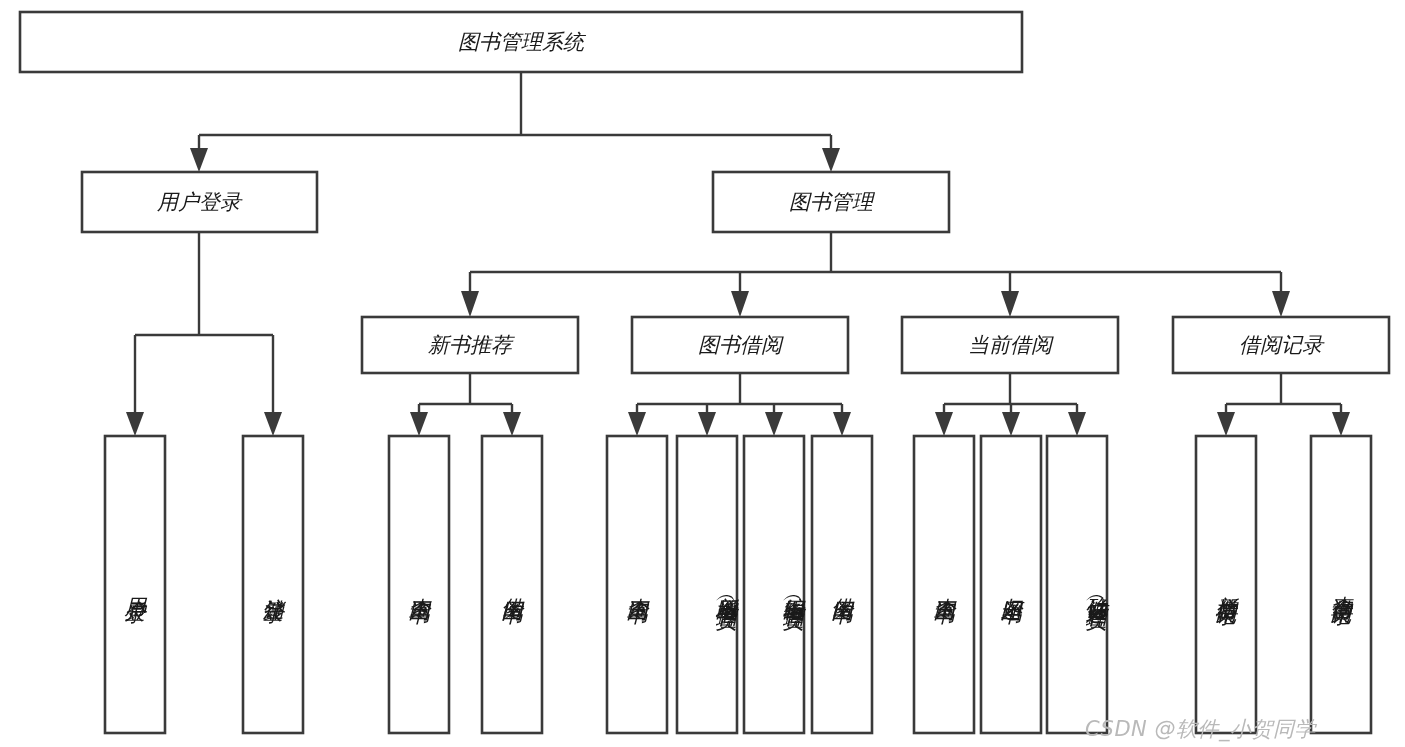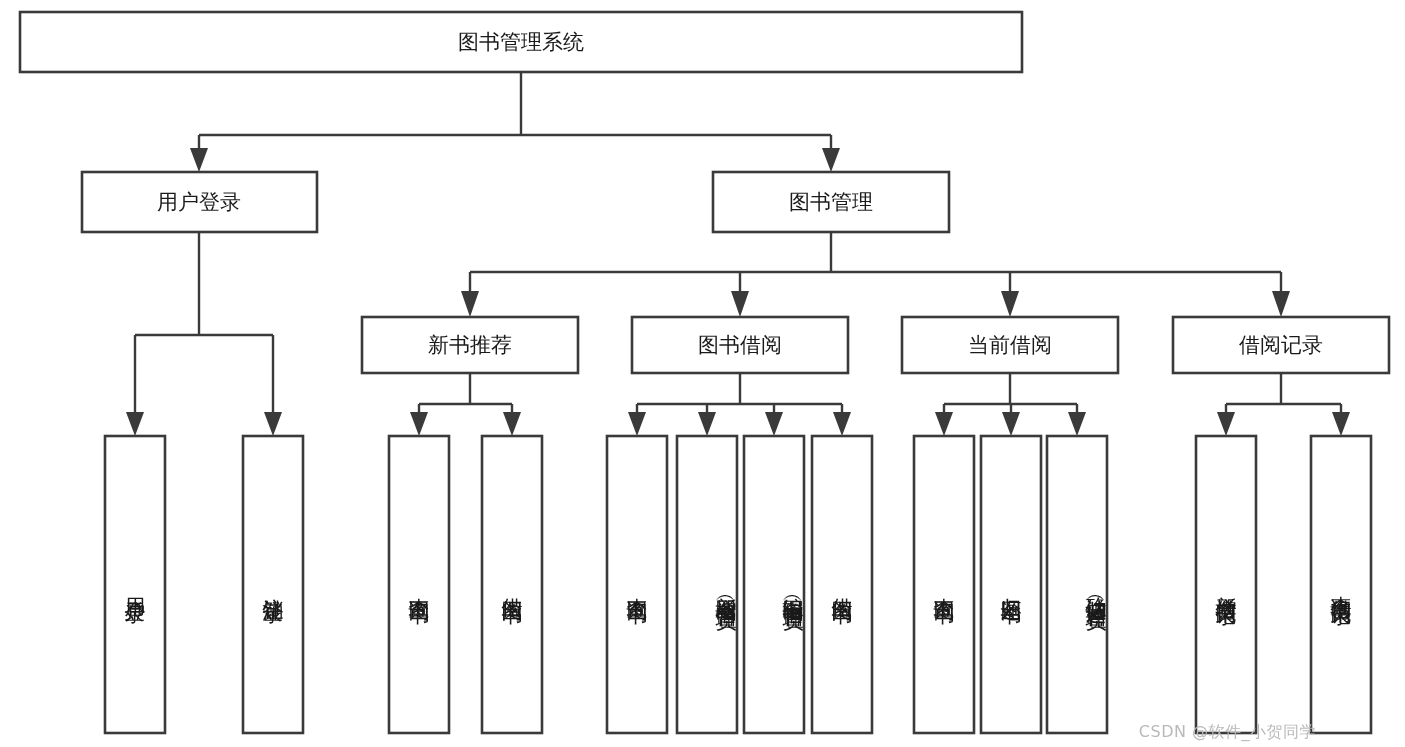--- a/index.html
+++ b/index.html
@@ -11,20 +11,21 @@
     width: 1405px;
     height: 747px;
     font-family: "DejaVu Sans", "Liberation Sans", sans-serif;
     overflow: hidden;
     position: relative;
   }
   #diagram-root {
     position: relative;
     width: 1324px;
     height: 747px;
+    font-style: italic;
   }
   svg.flow {
     position: absolute;
     left: 0;
     top: 0;
     width: 1405px;
     height: 747px;
   }
   .node-rect {
     fill: #ffffff;
@@ -61,21 +62,21 @@
     align-items: center;
     justify-content: center;
     white-space: nowrap;
     pointer-events: none;
   }
   .watermark {
     position: absolute;
     right: 8px;
     bottom: 4px;
     font-family: "DejaVu Sans", "Liberation Sans", sans-serif;
-    font-size: 16px;
+    font-size: 21px;
     color: #b9b9b9;
     letter-spacing: 0.5px;
     user-select: none;
   }
 </style>
 </head>
 <body>
 
 <div id="diagram-root">
 

